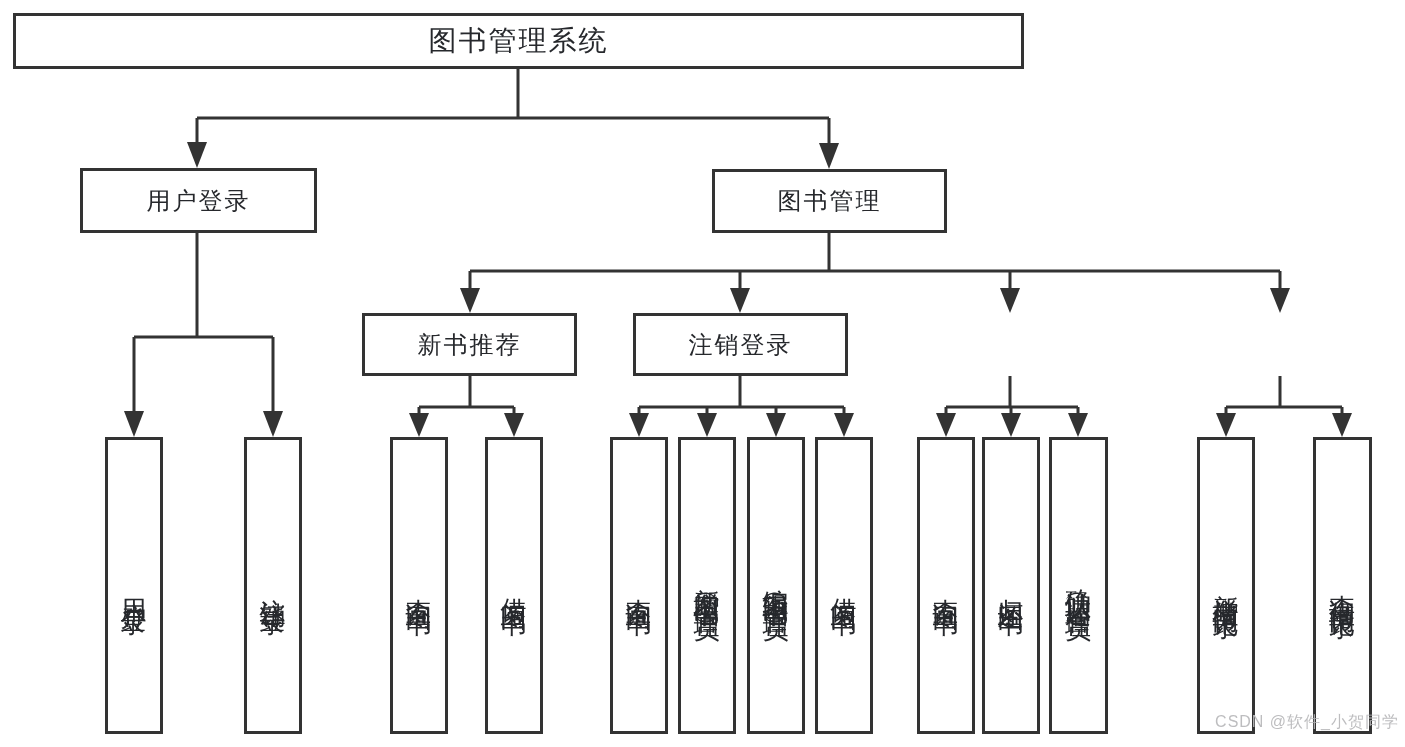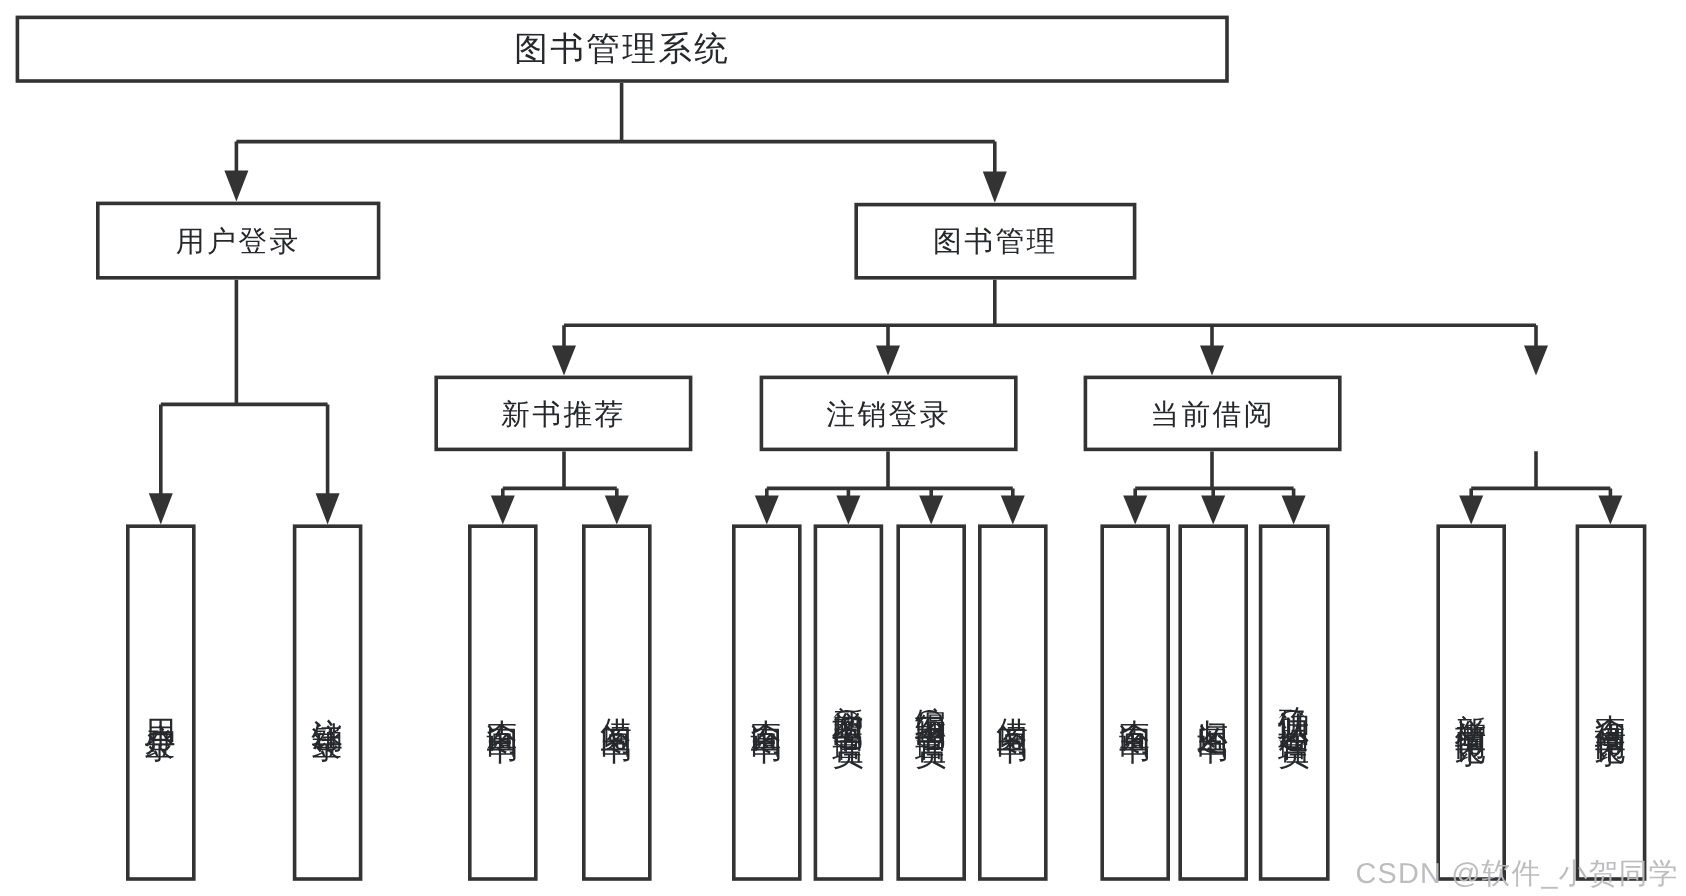--- a/index.html
+++ b/index.html
@@ -24,21 +24,21 @@
   .node.leaf span{
     writing-mode:vertical-rl;
     text-orientation:mixed;
     font-size:26px;
     letter-spacing:4px;
     line-height:1;
   }
   .watermark{
     position:absolute;
     right:6px;top:712px;
-    font-size:24px;
+    font-size:16px;
     color:rgba(185,185,188,0.95);
     letter-spacing:1px;
     z-index:10;
     white-space:nowrap;
   }
 </style>
 </head>
 <body>
 
 <div id="canvas">
@@ -96,23 +96,20 @@
   <div class="node lvl" style="left:362px;top:313px;width:215px;height:63px">
     <span>新书推荐</span>
   </div>
 
   <div class="node lvl" style="left:712px;top:169px;width:235px;height:64px">
     <span>图书管理</span>
   </div>
   <div class="node lvl" style="left:633px;top:313px;width:215px;height:63px">
     <span>注销登录</span>
   </div>
-  <div class="node lvl" style="left:903px;top:313px;width:215px;height:63px">
-    <span>当前借阅</span>
-  </div>
 
   <div class="node leaf" style="left:105px;top:437px;width:58px;height:297px">
     <span>用户登录</span>
   </div>
   <div class="node leaf" style="left:244px;top:437px;width:58px;height:297px">
     <span>注销登录</span>
   </div>
 
   <div class="node leaf" style="left:390px;top:437px;width:58px;height:297px">
     <span>查询图书</span>

